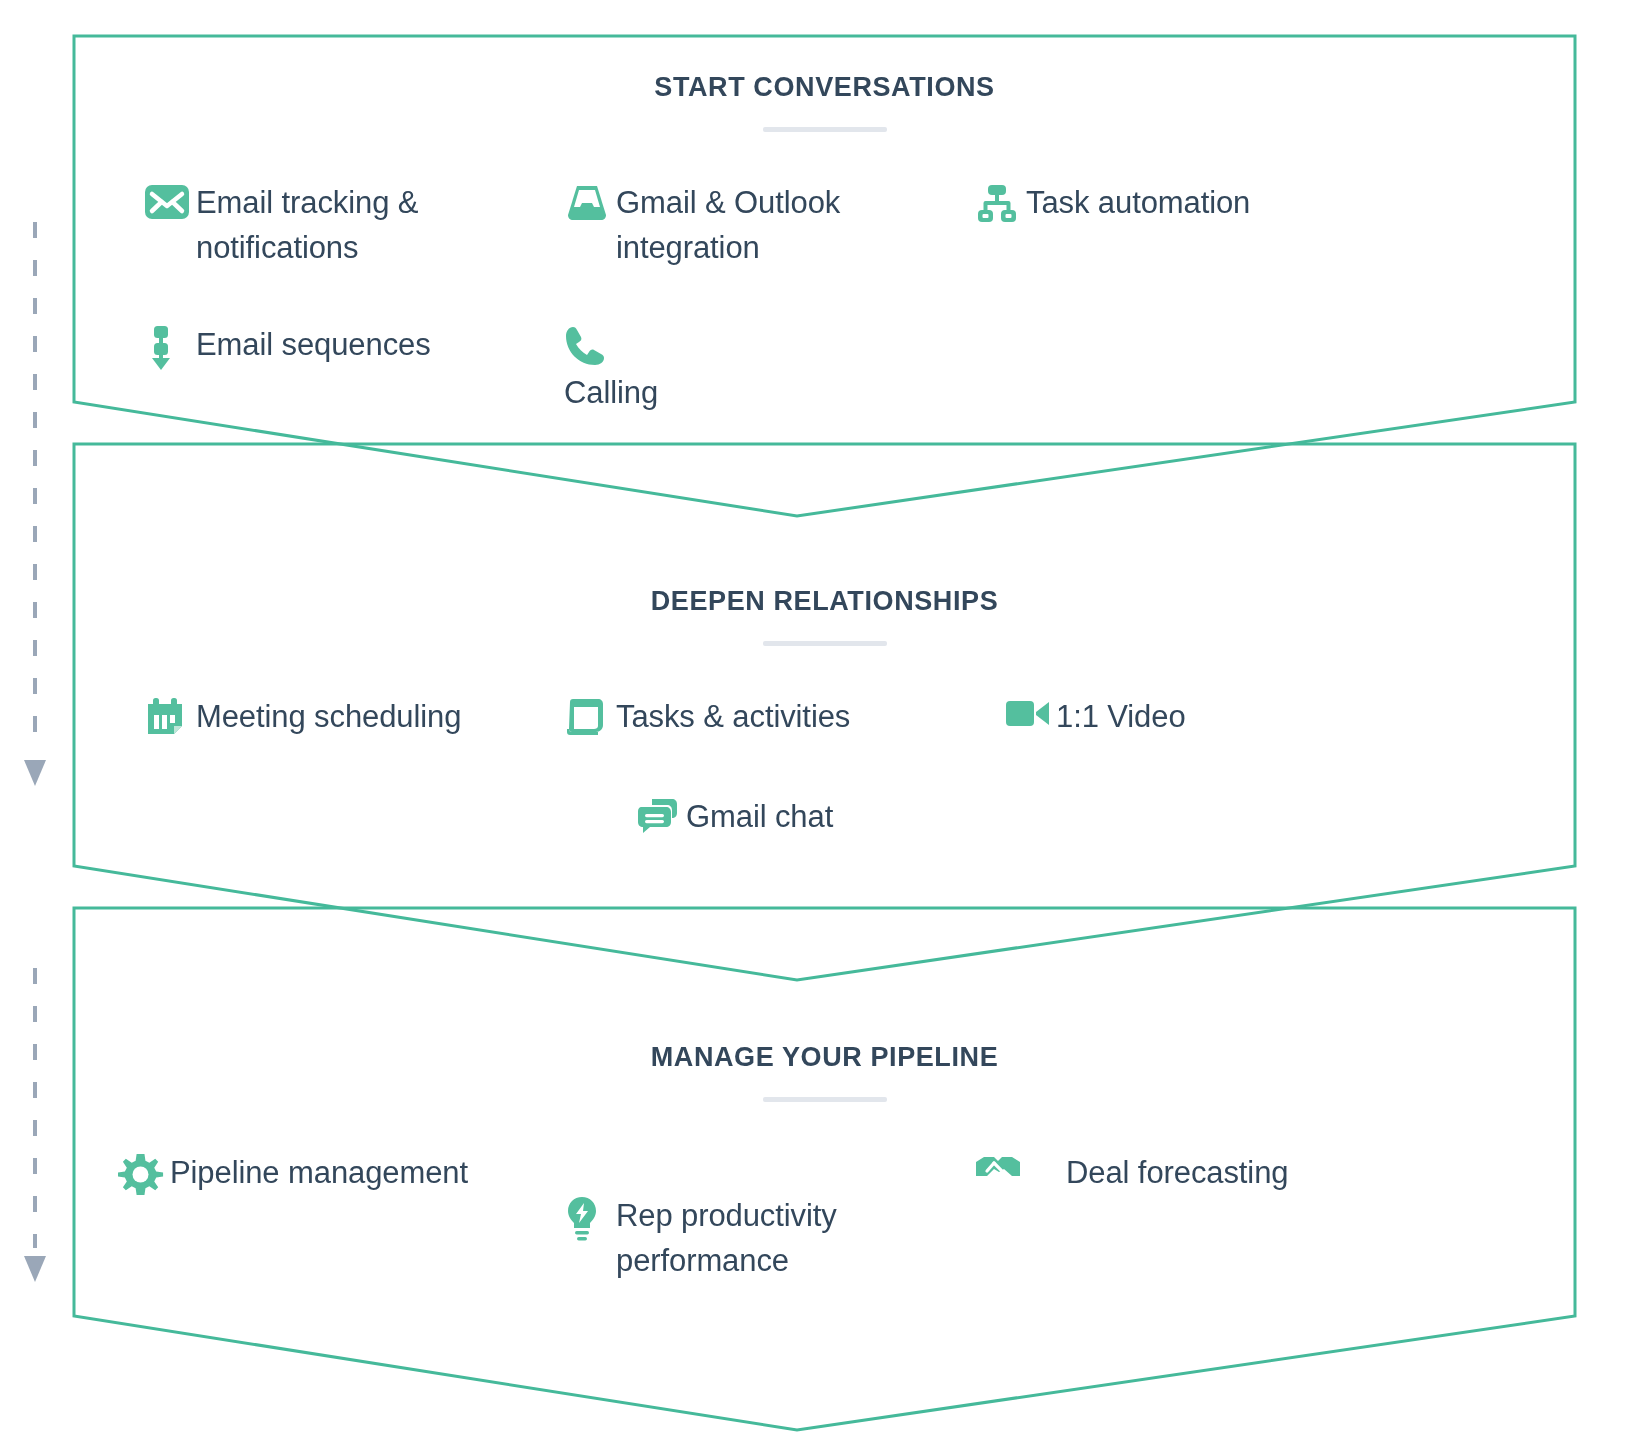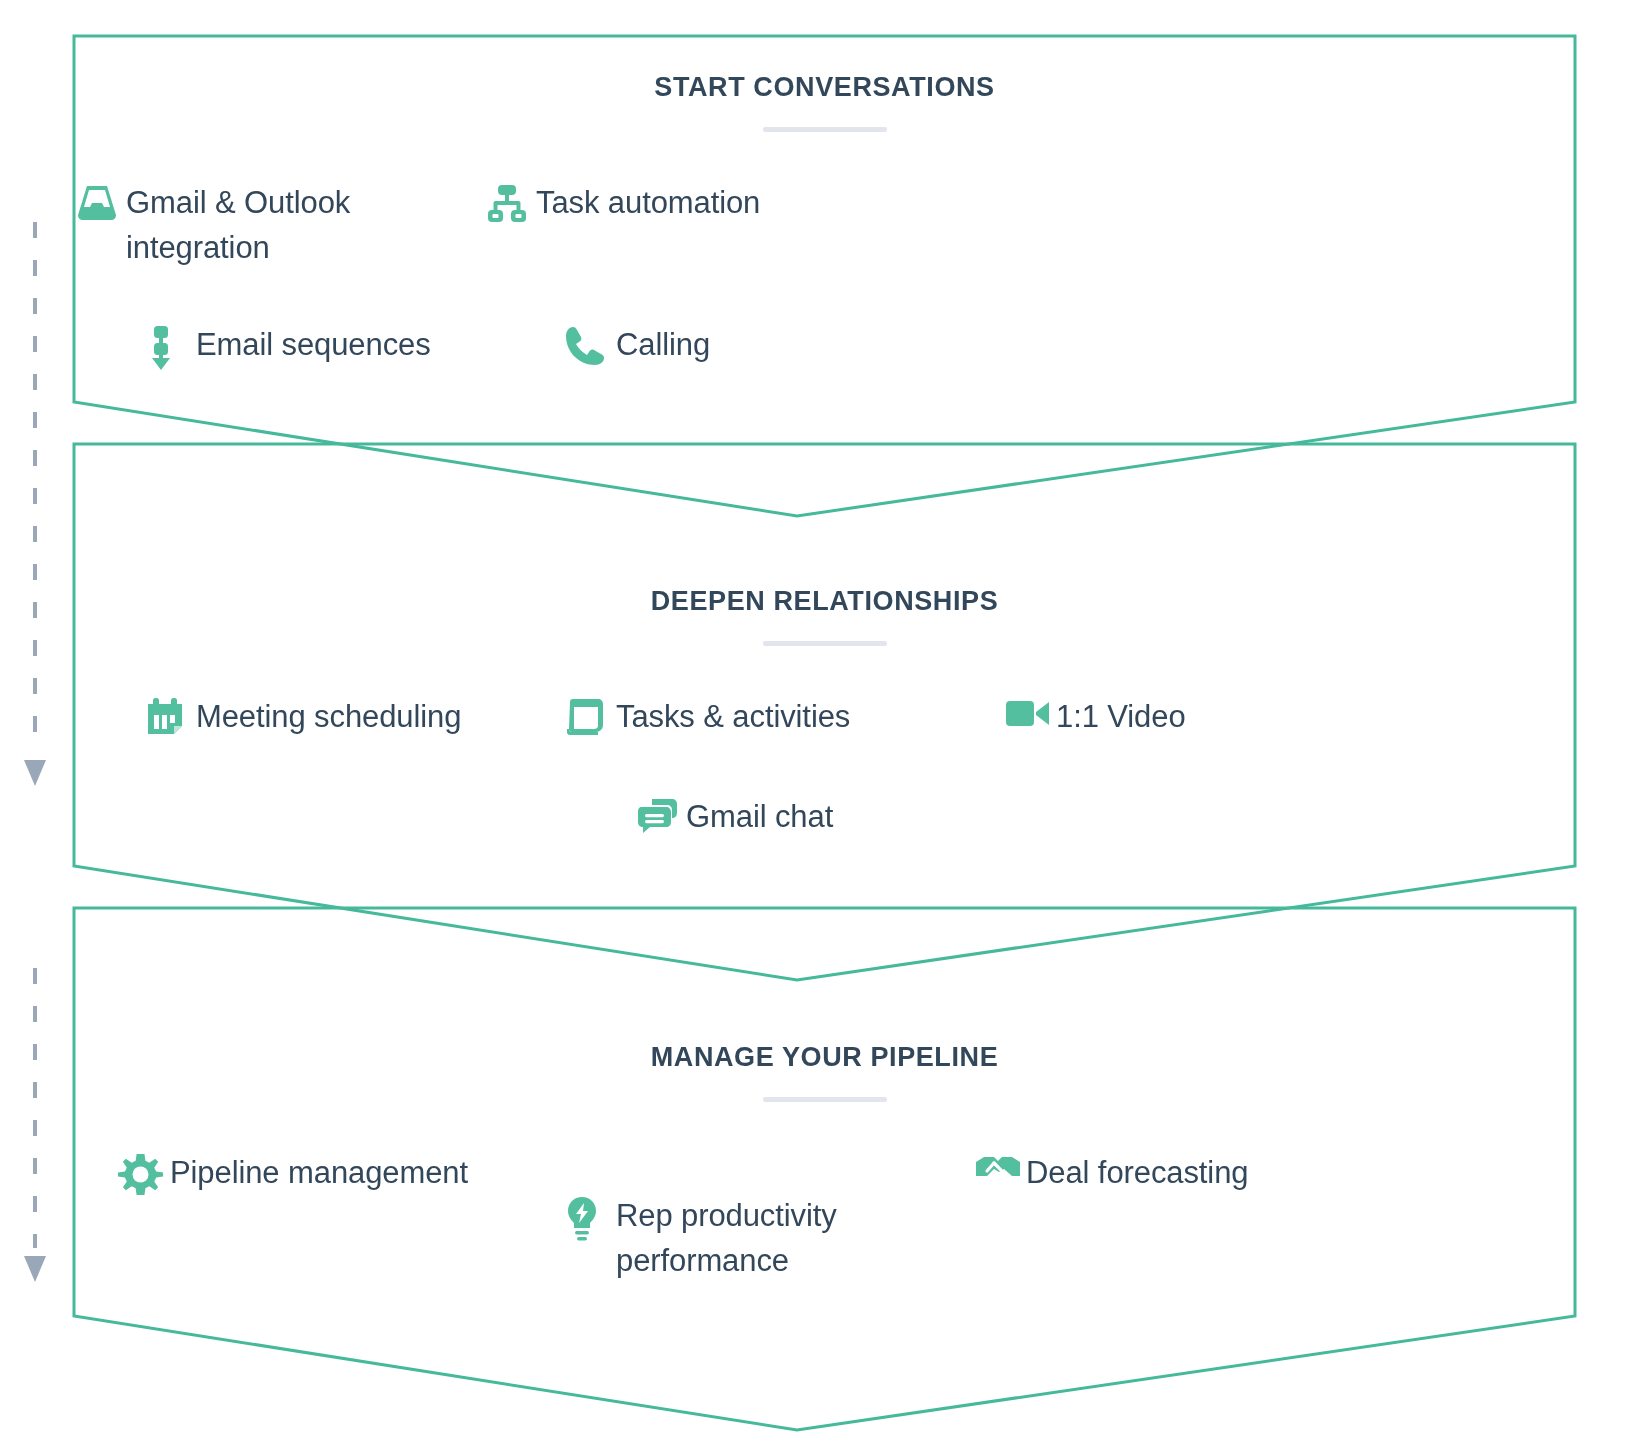--- a/index.html
+++ b/index.html
@@ -110,20 +110,30 @@
     <polygon points="74,36 1575,36 1575,402 797,516 74,402" fill="none" stroke="#45b99a" stroke-width="3"></polygon>
     <polygon points="74,444 1575,444 1575,866 797,980 74,866" fill="none" stroke="#45b99a" stroke-width="3"></polygon>
     <polygon points="74,908 1575,908 1575,1316 797,1430 74,1316" fill="none" stroke="#45b99a" stroke-width="3"></polygon>
   </svg>
 
   <div class="sec-content" style="left:74px; top:72px; width:1501px;">
     <div class="sec-title">START CONVERSATIONS</div>
     <div class="sec-rule"></div>
 
     <div class="feature-row" style="margin-top:48px;">
+      <div class="feature" style="width:490px; padding-left:70px;">
+        <span class="feature-icon">
+          <svg width="46" height="40" viewBox="0 0 46 40">
+            <rect x="1" y="3" width="44" height="34" rx="7" fill="#54bf9e"></rect>
+            <path d="M8 12 L23 24 L38 12" fill="none" stroke="#ffffff" stroke-width="4.5" stroke-linecap="round" stroke-linejoin="round"></path>
+            <path d="M8 29 L17.5 20 M38 29 L28.5 20" fill="none" stroke="#ffffff" stroke-width="4.5" stroke-linecap="round"></path>
+          </svg>
+        </span>
+        <span class="feature-label">Email tracking &amp; notifications</span>
+      </div>
 
       <div class="feature" style="width:410px;">
         <span class="feature-icon">
           <svg width="46" height="42" viewBox="0 0 46 42">
             <path d="M13 4 L33 4 L42 33 C42 36 40 38 37 38 L9 38 C6 38 4 36 4 33 Z" fill="#54bf9e"></path>
             <path d="M15 8 L31 8 L36 25 L30 25 L28 21 L18 21 L16 25 L10 25 Z" fill="#ffffff"></path>
           </svg>
         </span>
         <span class="feature-label">Gmail &amp; Outlook integration</span>
       </div>
@@ -149,21 +159,21 @@
           <svg width="36" height="48" viewBox="0 0 36 48">
             <rect x="10" y="2" width="14" height="12" rx="3.5" fill="#54bf9e"></rect>
             <rect x="10" y="19" width="14" height="12" rx="3.5" fill="#54bf9e"></rect>
             <path d="M17 14 L17 19 M17 31 L17 37" stroke="#54bf9e" stroke-width="4" stroke-linecap="round"></path>
             <polygon points="17,46 8,34 26,34" fill="#54bf9e"></polygon>
           </svg>
         </span>
         <span class="feature-label">Email sequences</span>
       </div>
 
-      <div class="feature" style="width:410px;">
+      <div class="feature" style="width:410px;flex-direction:column;">
         <span class="feature-icon">
           <svg width="46" height="44" viewBox="0 0 46 44">
             <path d="M9 3 C5 3 2 7 2 12 C2 28 15 41 31 41 C36 41 40 38 40 34 C40 32 39 31 37 30
                      L30 26 C28 25 26 26 25 28 L23 31 C18 28 15 25 12 20 L15 18 C17 17 18 15 17 13
                      L13 6 C12 4 11 3 9 3 Z" fill="#54bf9e"></path>
           </svg>
         </span>
         <span class="feature-label">Calling</span>
       </div>
     </div>
@@ -252,21 +262,21 @@
             <path d="M18 2 C10 2 4 8 4 16 C4 21 7 25 10 28 L10 33 L26 33 L26 28 C29 25 32 21 32 16
                      C32 8 26 2 18 2 Z" fill="#54bf9e"></path>
             <polygon points="20,8 12,19 17,19 15,28 24,16 19,16" fill="#ffffff"></polygon>
             <rect x="11" y="36" width="14" height="3.4" rx="1.7" fill="#54bf9e"></rect>
             <rect x="13" y="42" width="10" height="3.4" rx="1.7" fill="#54bf9e"></rect>
           </svg>
         </span>
         <span class="feature-label">Rep productivity performance</span>
       </div>
 
-      <div class="feature" style="width:500px;">
+      <div class="feature" style="width:500px;gap:40px;">
         <span class="feature-icon">
           <svg width="48" height="34" viewBox="0 0 48 34">
             <path d="M2 10 L10 5 L20 5 L24 9 L28 5 L38 5 L46 10 L46 24 L38 24 L30 17 L25 20
                      L20 17 L13 24 L2 24 Z" fill="#54bf9e"></path>
             <path d="M20 11 L28 19 L35 27" stroke="#ffffff" stroke-width="3.2" fill="none" stroke-linecap="round"></path>
             <path d="M20 11 L13 19" stroke="#ffffff" stroke-width="3.2" fill="none" stroke-linecap="round"></path>
           </svg>
         </span>
         <span class="feature-label">Deal forecasting</span>
       </div>

